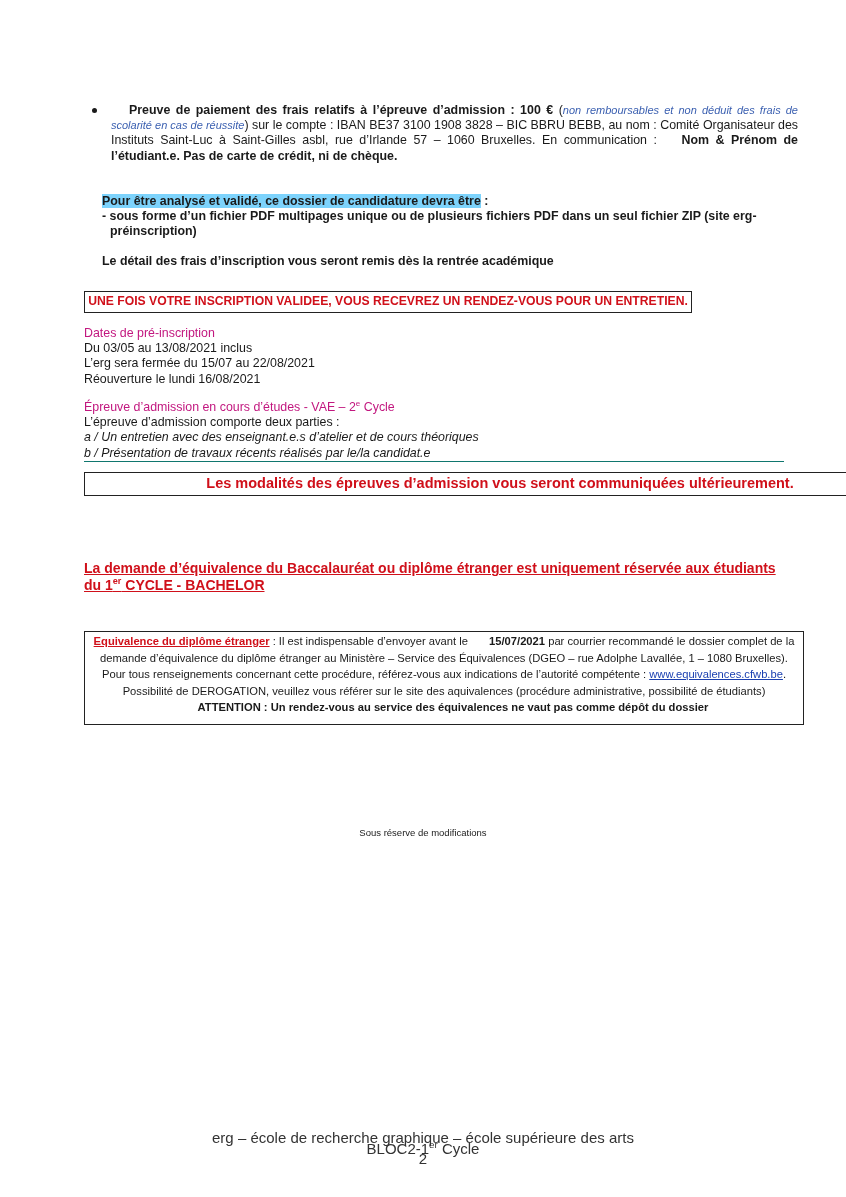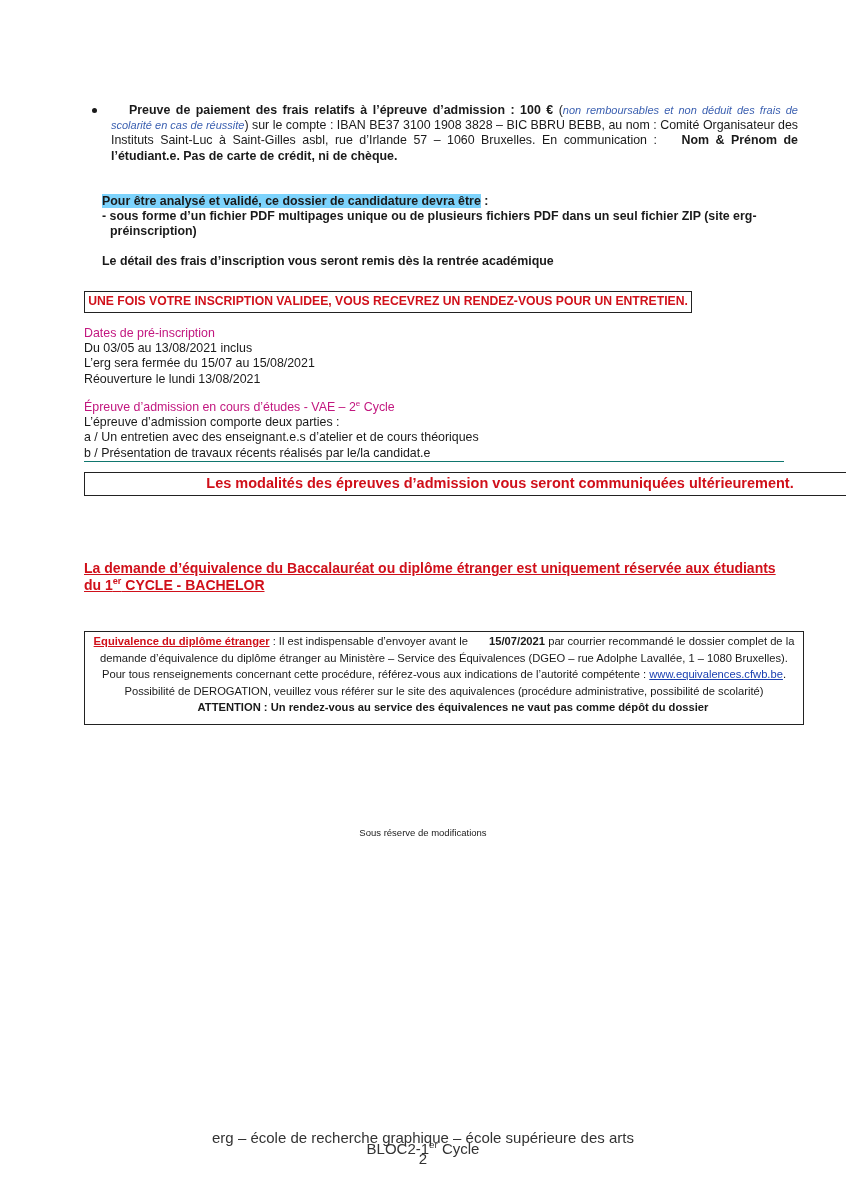--- a/index.html
+++ b/index.html
@@ -1,21 +1,21 @@
 <!DOCTYPE html>
 <html><head>
   <meta charset="utf-8">
   <style>
     html, body { margin: 0; padding: 0; background: #ffffff; }
     body { width: 846px; height: 1197px; position: relative; overflow: hidden;
            font-family: "Liberation Sans", sans-serif; color: #1a1a1a; }
     .abs { position: absolute; }
     .txt { font-size: 12.4px; line-height: 15.2px; }
     .b { font-weight: bold; padding-left: 18px; }
-    .it { }
+    .it { font-style: italic; }
     .blue-it { color: #3a5fb0; font-style: italic; font-size: 11px; }
     .magenta { color: #c2177f; }
     .red { color: #d0101a; }
     .hl { background: #7dd3fc; }
 
     
     #bullet-block { left: 92px; top: 103px; width: 706px; }
     #bullet-block .dot { position: absolute; left: 0; top: 5px; width: 5px; height: 5px;
                          background: #1a1a1a; border-radius: 50%; }
     #bullet-block .body { margin-left: 19px; text-align: justify; text-align-last: left; }
@@ -60,41 +60,41 @@
   <div class="item">- sous forme d’un fichier PDF multipages unique ou de plusieurs fichiers PDF dans un seul fichier ZIP (site erg-préinscription)</div>
 </div>
 
 <div id="frais-detail" class="abs txt b">Le détail des frais d’inscription vous seront remis dès la rentrée académique</div>
 
 <div id="box-rdv" class="abs box red">UNE FOIS VOTRE INSCRIPTION VALIDEE, VOUS RECEVREZ UN RENDEZ-VOUS POUR UN ENTRETIEN.</div>
 
 <div id="dates-block" class="abs txt">
   <div class="magenta">Dates de pré-inscription</div>
   <div>Du 03/05 au 13/08/2021 inclus</div>
-  <div>L’erg sera fermée du 15/07 au 15/08/2021</div>
-  <div>Réouverture le lundi 13/08/2021</div>
+  <div>L’erg sera fermée du 15/07 au 22/08/2021</div>
+  <div>Réouverture le lundi 16/08/2021</div>
 </div>
 
 <div id="epreuve-block" class="abs txt">
   <div class="magenta"><span>Épreuve d’admission en cours d’études - VAE – 2</span><sup>e</sup><span> Cycle</span></div>
   <div>L’épreuve d’admission comporte deux parties :</div>
   <div class="it">a / Un entretien avec des enseignant.e.s d’atelier et de cours théoriques</div>
   <div class="it">b / Présentation de travaux récents réalisés par le/la candidat.e</div>
 </div>
 
 <div id="box-modalites" class="abs box red">Les modalités des épreuves d’admission vous seront communiquées ultérieurement.</div>
 
 <div id="equiv-title" class="abs red">
   <div>La demande d’équivalence du Baccalauréat ou diplôme étranger est uniquement réservée aux étudiants</div>
   <div><span>du 1</span><sup>er</sup><span> CYCLE -  BACHELOR</span></div>
 </div>
 
 <div id="box-equiv" class="abs box">
   <div><span class="title-link">Equivalence du diplôme étranger</span><span> : Il est indispensable d’envoyer avant le </span><span class="b">15/07/2021</span><span> par courrier recommandé le dossier complet de la demande d’équivalence du diplôme étranger au Ministère – Service des Équivalences (DGEO – rue Adolphe Lavallée, 1 – 1080 Bruxelles).  Pour tous renseignements concernant cette procédure, référez-vous aux indications de l’autorité compétente : </span><a href="#">www.equivalences.cfwb.be</a><span>.</span></div>
-  <div>Possibilité de DEROGATION, veuillez vous référer sur le site des aquivalences (procédure administrative, possibilité de scolarité)</div>
+  <div>Possibilité de DEROGATION, veuillez vous référer sur le site des aquivalences (procédure administrative, possibilité de étudiants)</div>
   <div class="b">ATTENTION : Un rendez-vous au service des équivalences ne vaut pas comme dépôt du dossier</div>
 </div>
 
 <div id="reserve" class="abs">Sous réserve de modifications</div>
 
 <div id="footer" class="abs">
   <div>erg – école de recherche graphique – école supérieure des arts</div>
   <div><span>BLOC2-1</span><sup>er</sup><span>  Cycle</span></div>
   <div>2</div>
 </div>

